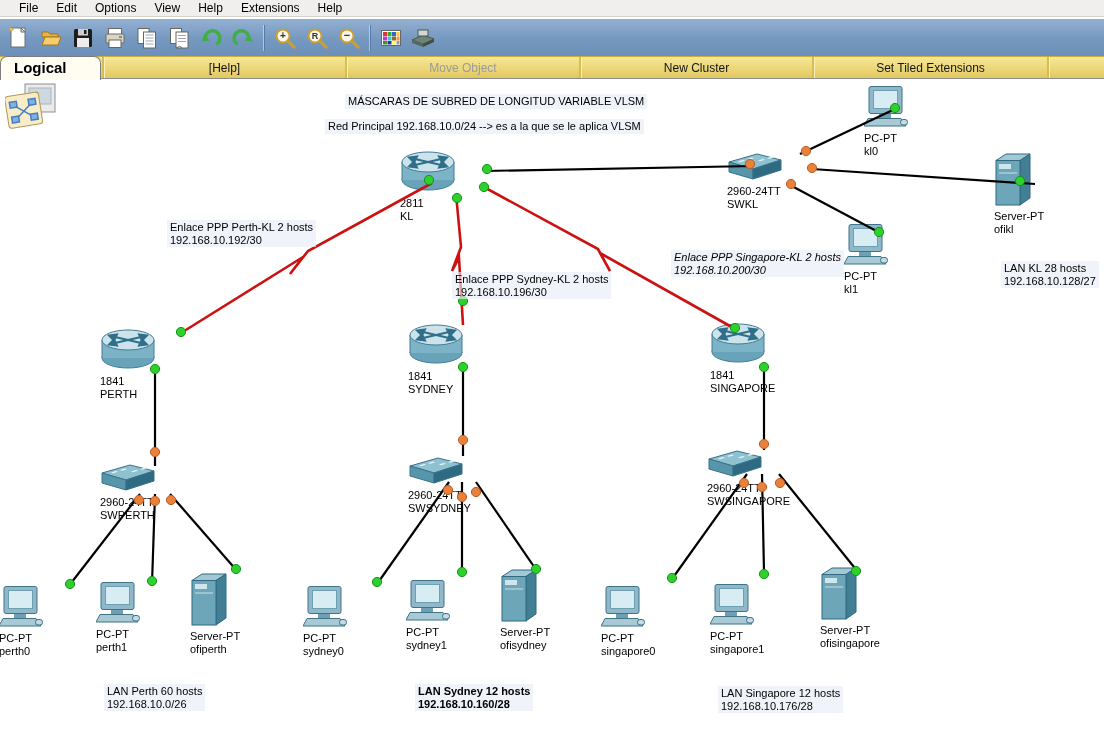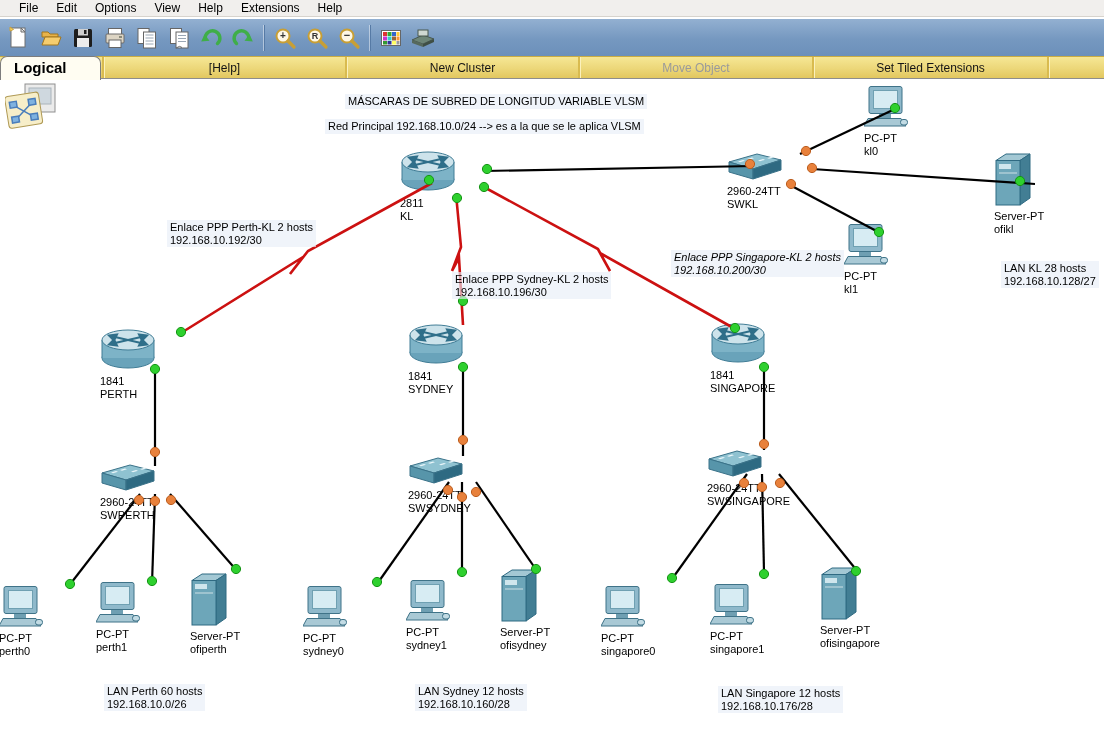--- a/index.html
+++ b/index.html
@@ -160,22 +160,22 @@
           <polygon points="13,18 24,13 24,16 13,21" fill="#3f4f45"></polygon>
           <rect x="8" y="4" width="10" height="6" fill="#cfd8d2" stroke="#49584f"></rect>
         </svg>
       </span>
   </div>
 
   <div id="tabbar">
     <div id="logical-tab">Logical</div>
     <div class="tabspacer0"></div>
     <div class="tabbtn" style="width:243px">[Help]</div>
+    <div class="tabbtn disabled" style="width:234px">Move Object</div>
     <div class="tabbtn" style="width:233px">New Cluster</div>
-    <div class="tabbtn disabled" style="width:234px">Move Object</div>
     <div class="tabbtn" style="width:235px">Set Tiled Extensions</div>
     <div class="tabbtn" style="flex:1"></div>
   </div>
 
   <div id="canvas">
     <span id="cluster-icon">
       <svg width="58" height="48" viewBox="0 0 58 48">
         <g>
             <rect x="20" y="2" width="30" height="28" fill="#ebebeb" stroke="#8f8f8f"></rect>
             <rect x="24" y="6" width="22" height="16" fill="#cfd8df" stroke="#aab4bb"></rect>
@@ -481,21 +481,21 @@
           <div>192.168.10.200/30</div>
         </div>
         <div class="note" style="left: 1001px; top: 182px;">
           <div>LAN KL 28 hosts</div>
           <div>192.168.10.128/27</div>
         </div>
         <div class="note" style="left: 104px; top: 605px;">
           <div>LAN Perth 60 hosts</div>
           <div>192.168.10.0/26</div>
         </div>
-        <div class="note" style="left: 415px; top: 605px;">
+        <div class="note" style="left: 415px; top: 605px; font-weight: bold;">
           <div>LAN Sydney 12 hosts</div>
           <div>192.168.10.160/28</div>
         </div>
         <div class="note" style="left: 718px; top: 607px;">
           <div>LAN Singapore 12 hosts</div>
           <div>192.168.10.176/28</div>
         </div>
       </div>
     <svg id="wires">
         <polyline points="484,92 754,87" fill="none" stroke="#000000" stroke-width="2.2"></polyline>

